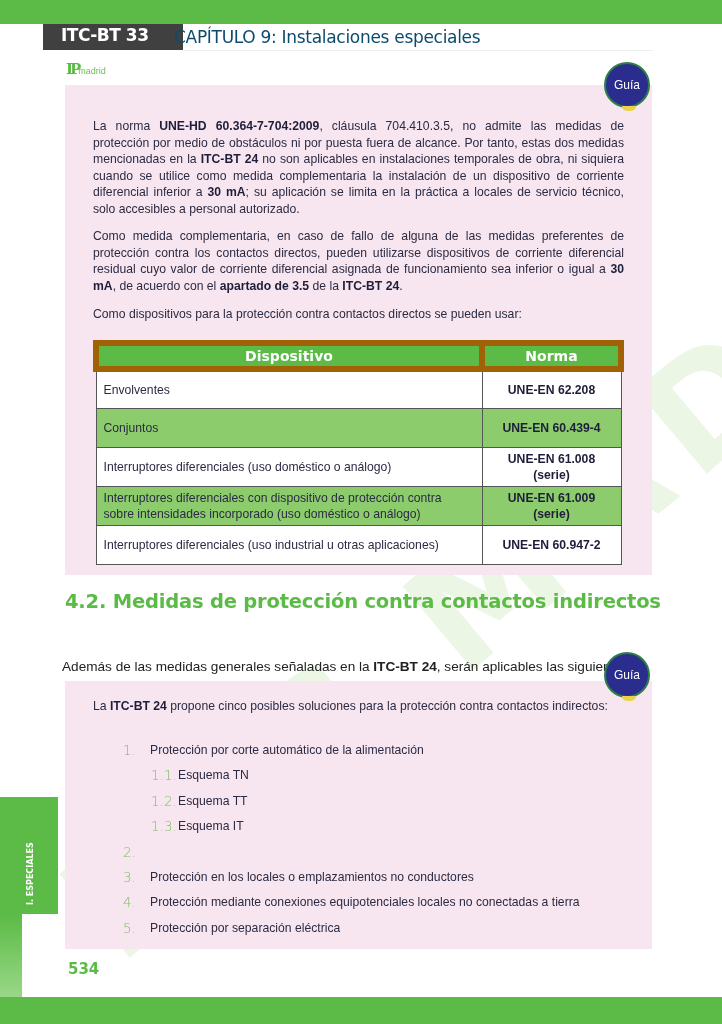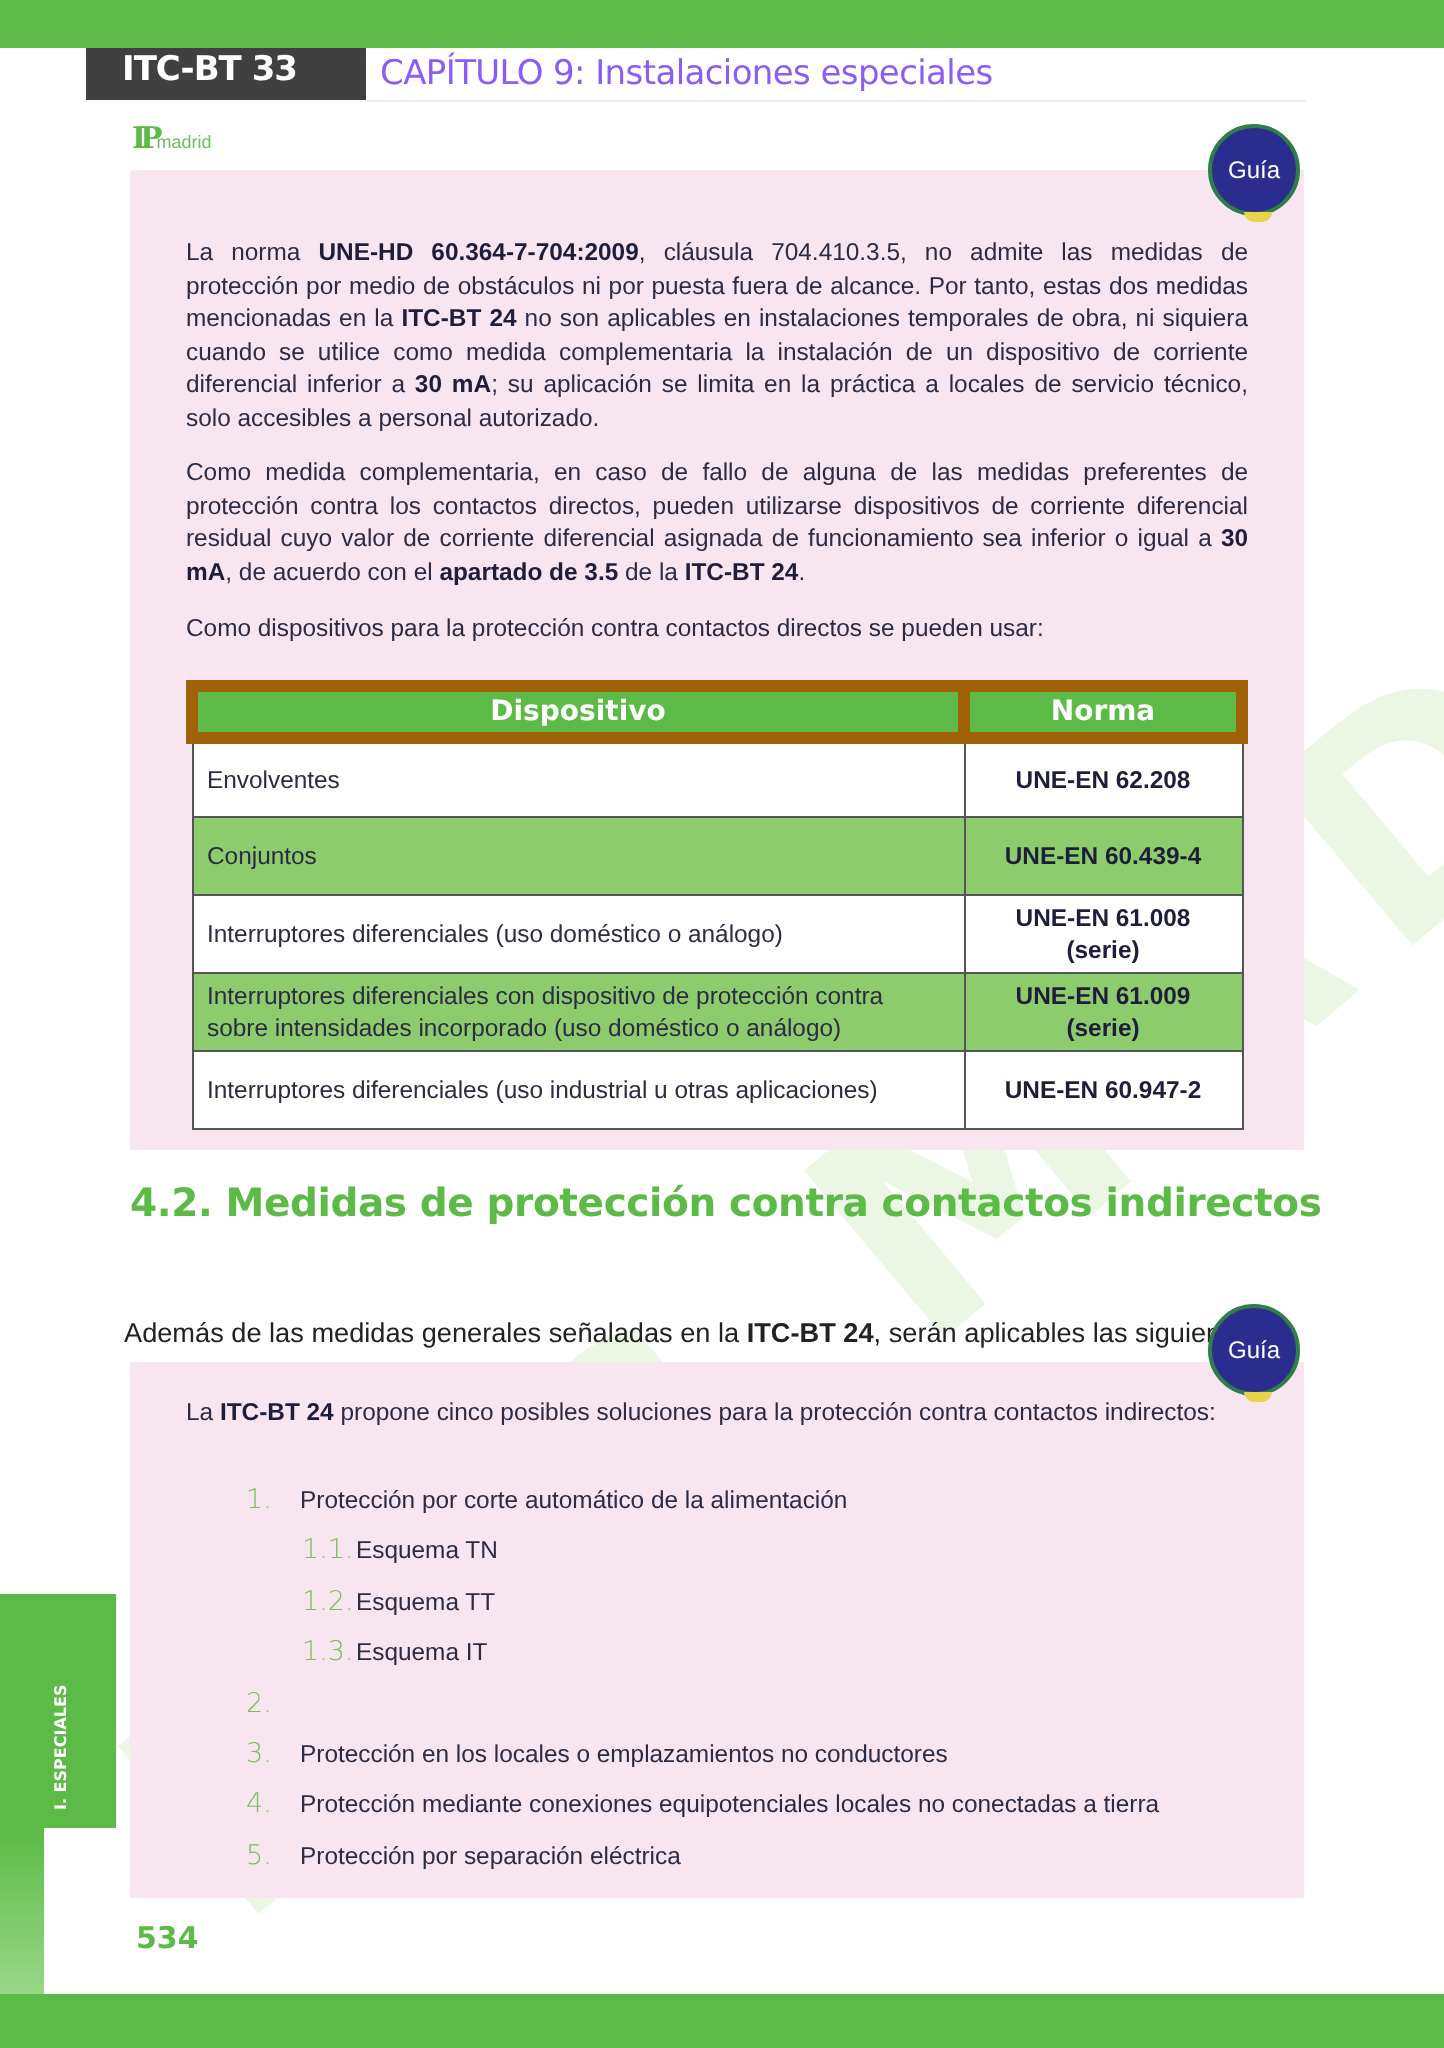--- a/index.html
+++ b/index.html
@@ -1,19 +1,19 @@
 <!DOCTYPE html>
 <html><head>
 <meta charset="utf-8">
 <style>
   * { box-sizing: border-box; margin: 0; padding: 0; }
   body { width: 722px; height: 1024px; background: #ffffff; position: relative; overflow: hidden; font-family: "Liberation Sans", sans-serif; color: #2b2b44; }
   .top-band { position: absolute; left: 0; top: 0; width: 722px; height: 24px; background: #5cbb46; }
   .chapter-tab { position: absolute; left: 43px; top: 24px; width: 140px; height: 26px; background: #404040; color: #fff; font-weight: bold; font-size: 17px; padding: 0 0 0 18px; line-height: 22px; font-family: "DejaVu Sans", sans-serif; letter-spacing: -0.5px; }
-  .chapter-title { position: absolute; left: 190px; top: 27px; font-size: 17px; color: #8b5cf6; font-family: "DejaVu Sans", sans-serif; letter-spacing: -0.3px; }
+  .chapter-title { position: absolute; left: 174px; top: 27px; font-size: 17px; color: #0c4a6e; font-family: "DejaVu Sans", sans-serif; letter-spacing: -0.3px; }
   .chapter-underline { position: absolute; left: 183px; top: 50px; width: 470px; height: 1px; background: #eee; }
   .logo { position: absolute; left: 66px; top: 60px; width: 50px; height: 20px; color: #6cbf55; font-size: 9px; }
   .logo .big { font-size: 15px; font-weight: bold; color: #5cbb46; letter-spacing: -3px; font-family: "DejaVu Serif", serif; margin-top: 32px; }
   .guia { position: absolute; width: 46px; height: 46px; border-radius: 50%; background: #2a2d8e; border: 2px solid #2e7d4a; color: #fff; font-size: 12px; text-align: center; line-height: 42px; }
   .guia::after { content: ""; position: absolute; left: 16px; bottom: -5px; width: 14px; height: 5px; background: #e8d34a; border-radius: 0 0 6px 6px; }
   .box { position: absolute; left: 65px; width: 587px; background: #f7e6ef; }
   .box1 { top: 85px; height: 490px; }
   .box2 { top: 681px; height: 268px; }
   .para { position: absolute; left: 93px; width: 531px; font-size: 12.2px; line-height: 16.6px; text-align: justify; color: #2b2b44; }
   .para b { color: #1e1e3a; }

